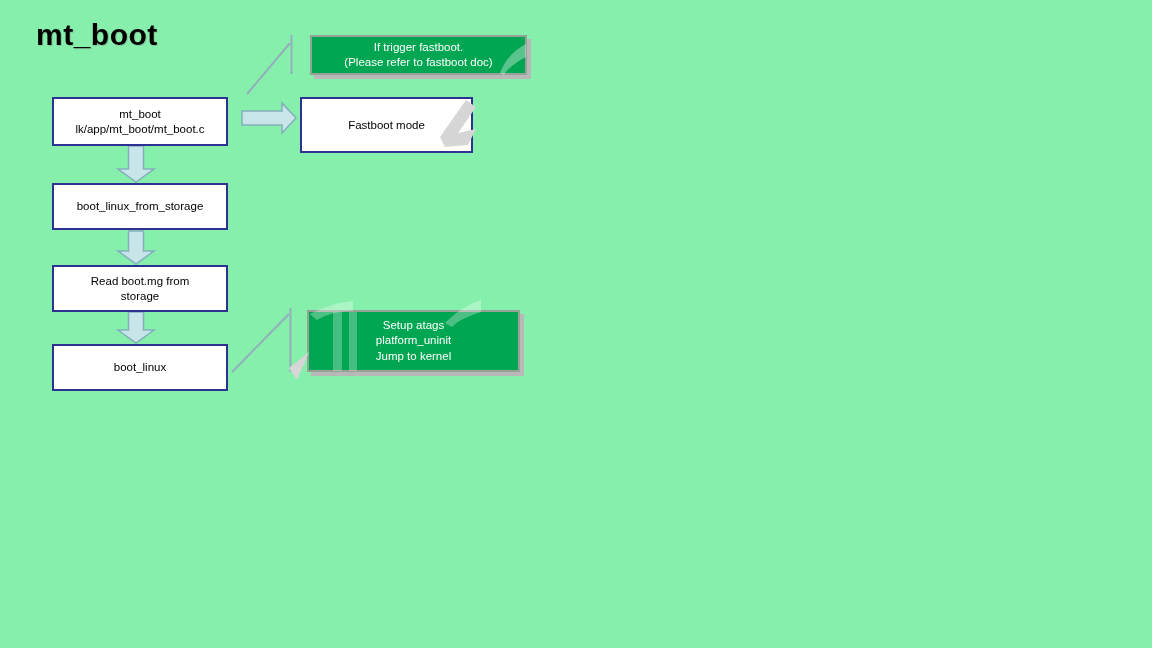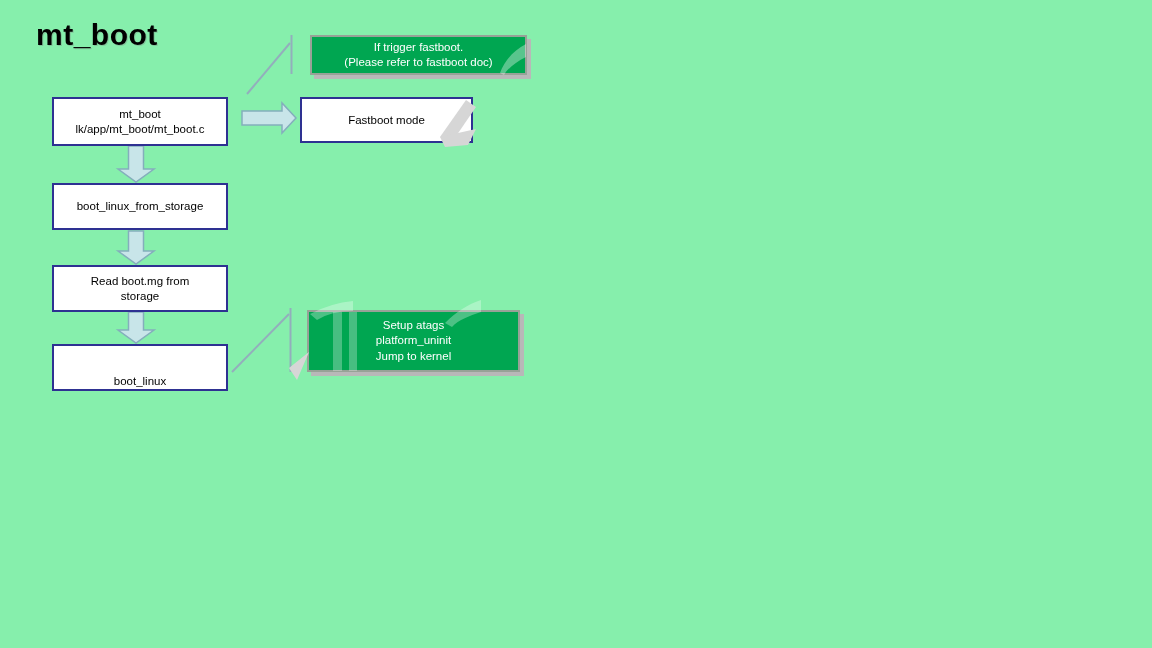--- a/index.html
+++ b/index.html
@@ -78,25 +78,25 @@
 
   <div class="pbox" style="left:52px;top:265px;width:176px;height:47px;">
     <span>Read boot.mg from</span>
     <span>storage</span>
   </div>
 
   <div class="pbox" style="left:52px;top:183px;width:176px;height:47px;">
     <span>boot_linux_from_storage</span>
   </div>
 
-  <div class="pbox" style="left:52px;top:344px;width:176px;height:47px;justify-content:flex-end;">
+  <div class="pbox" style="left:52px;top:344px;width:176px;height:47px;">
     <span>boot_linux</span>
   </div>
 
-  <div class="pbox" style="left:300px;top:97px;width:173px;height:46px;">
+  <div class="pbox" style="left:300px;top:97px;width:173px;height:56px;">
     <span>Fastboot mode</span>
   </div>
 
   <div class="gbox" style="left:307px;top:310px;width:213px;height:62px;">
     <span>Setup atags</span>
     <span>platform_uninit</span>
     <span>Jump to kernel</span>
   </div>
 
   <div class="gbox" style="left:310px;top:35px;width:217px;height:40px;">

